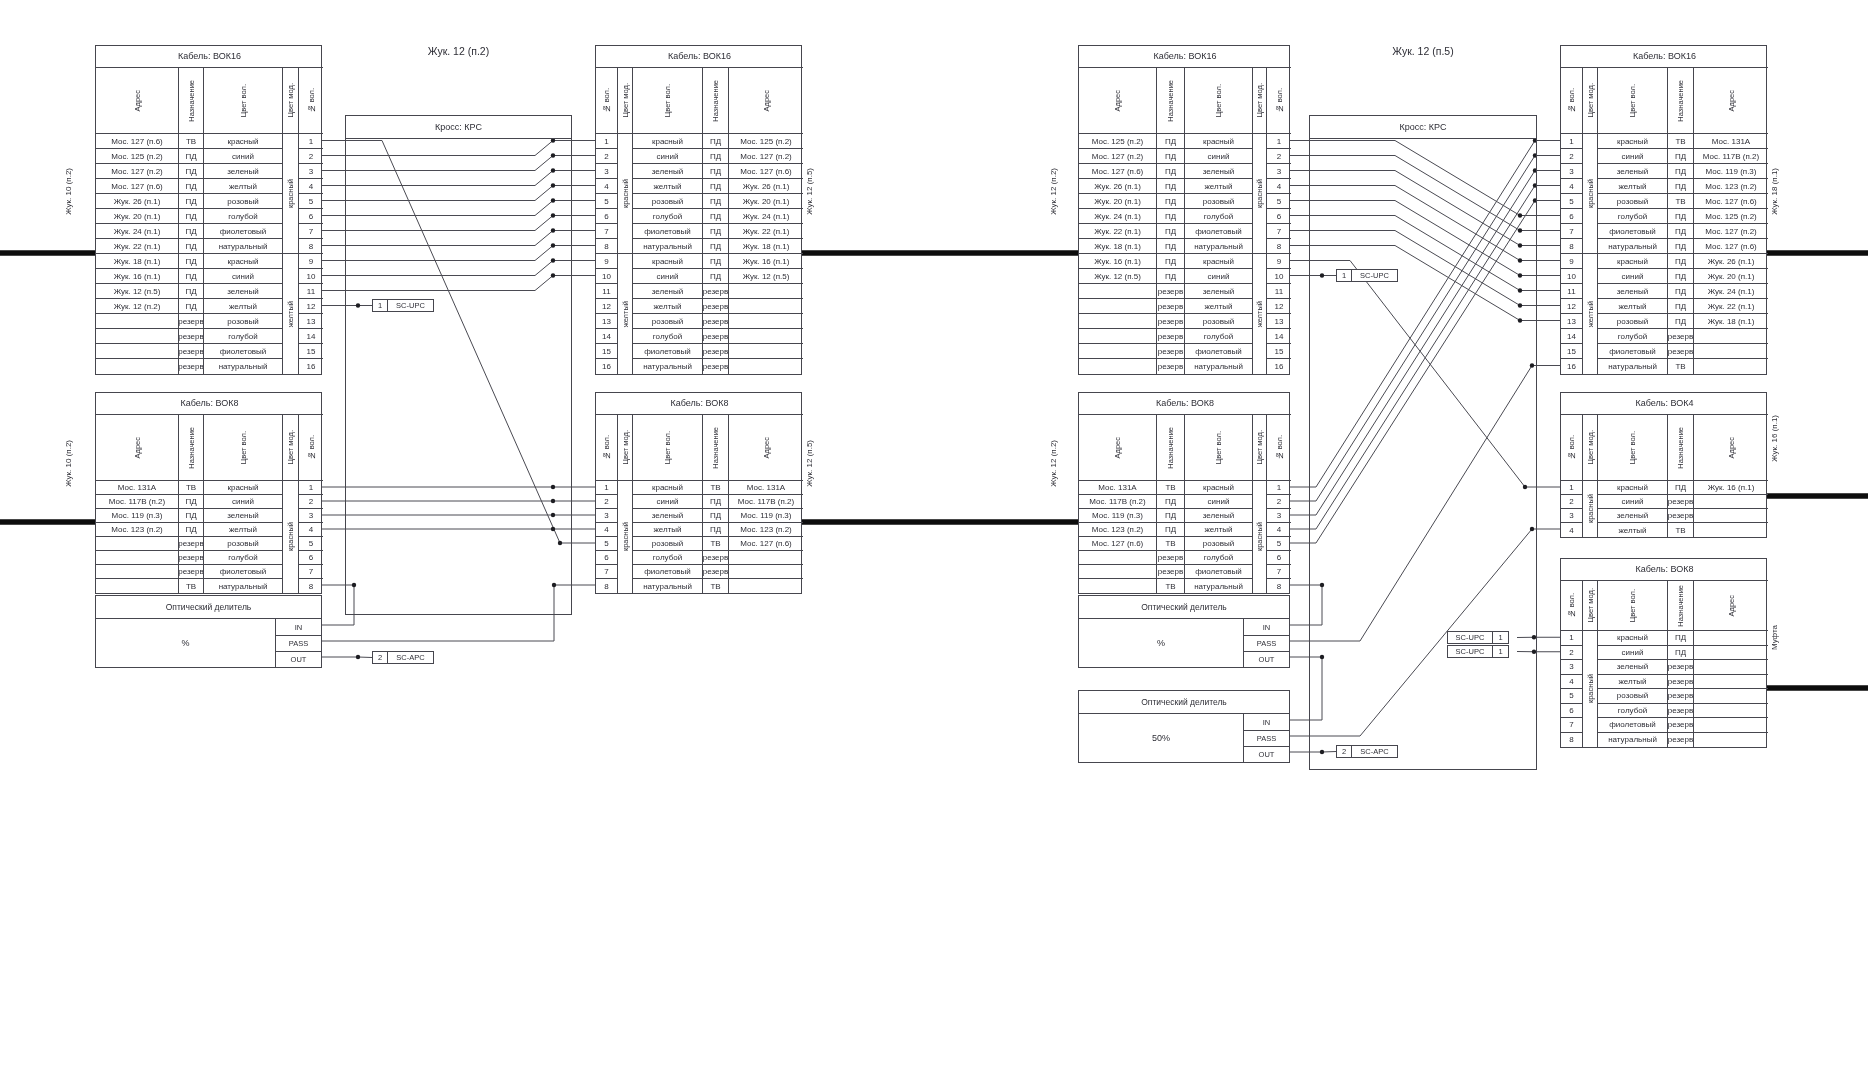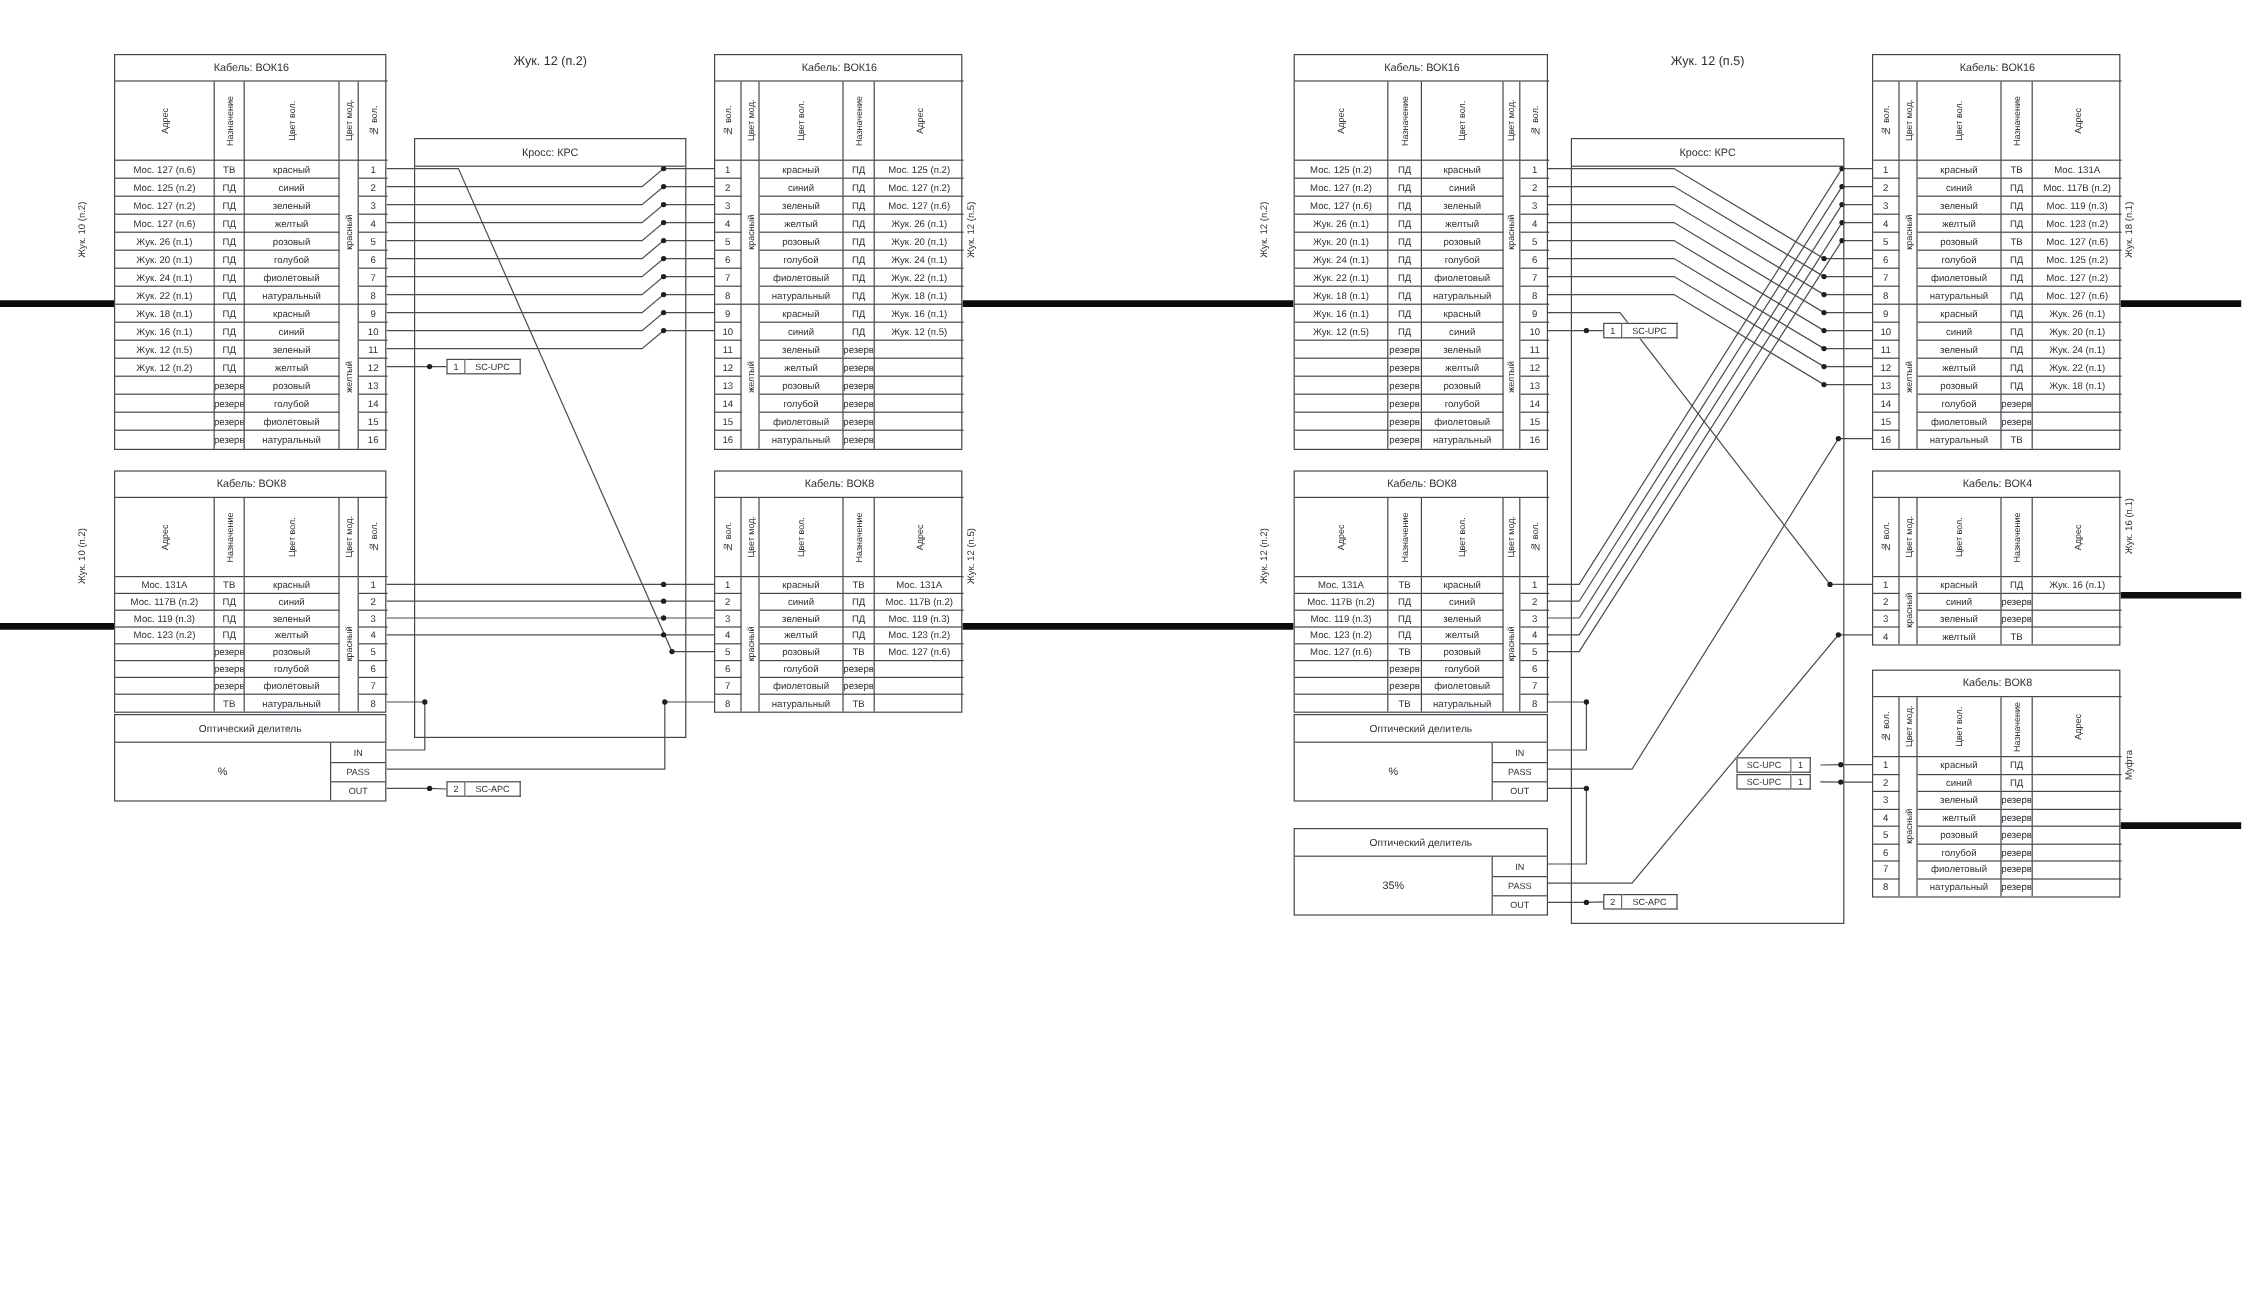--- a/index.html
+++ b/index.html
@@ -766,21 +766,21 @@
           <div class="ports">
             <div class="port">IN</div>
             <div class="port">PASS</div>
             <div class="port">OUT</div>
           </div>
         </div>
       </div>
       <div class="split" style="left: 1078px; top: 690px; width: 212px;">
         <div class="t">Оптический делитель</div>
         <div class="body">
-          <div class="ratio">35%</div>
+          <div class="ratio">50%</div>
           <div class="ports">
             <div class="port">IN</div>
             <div class="port">PASS</div>
             <div class="port">OUT</div>
           </div>
         </div>
       </div>
       <div class="connbox" style="left: 1336px; top: 269px;">
         <div class="cc" style="width: 16px;">1</div>
         <div class="cc" style="width: 46px;">SC-UPC</div>

